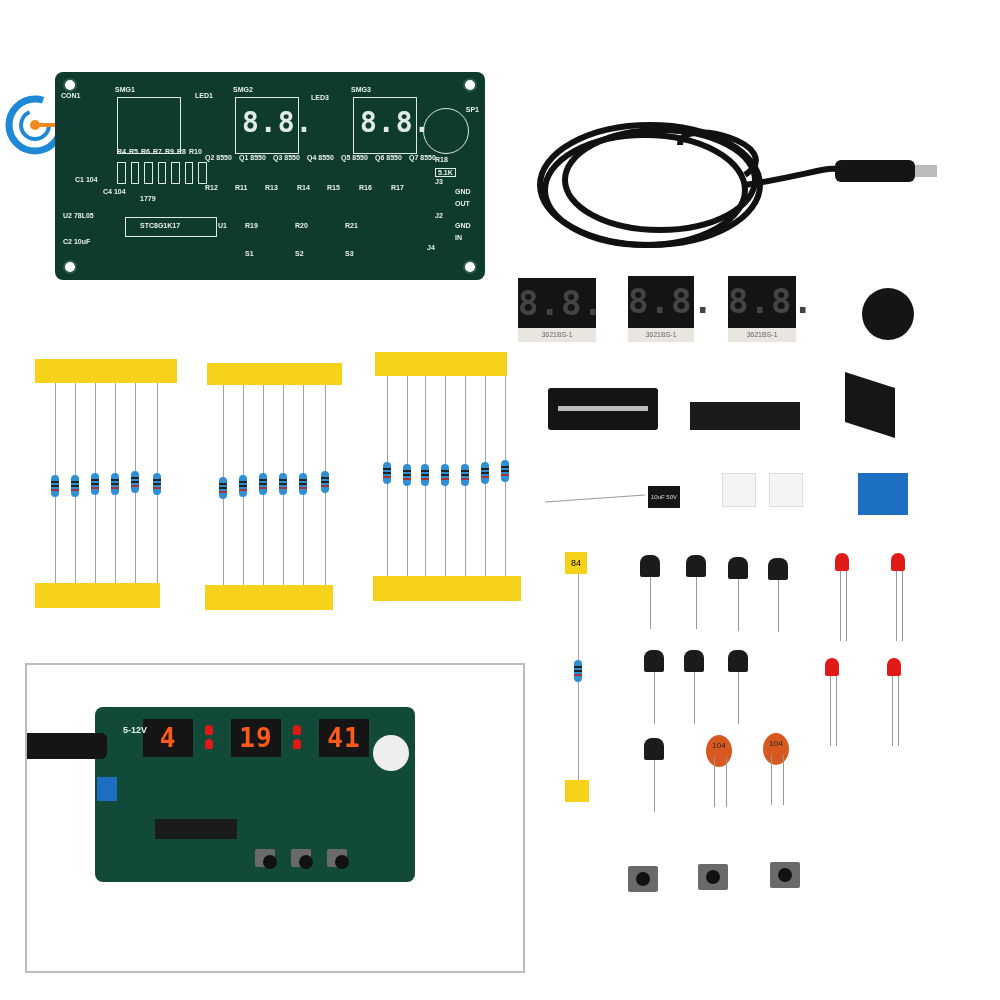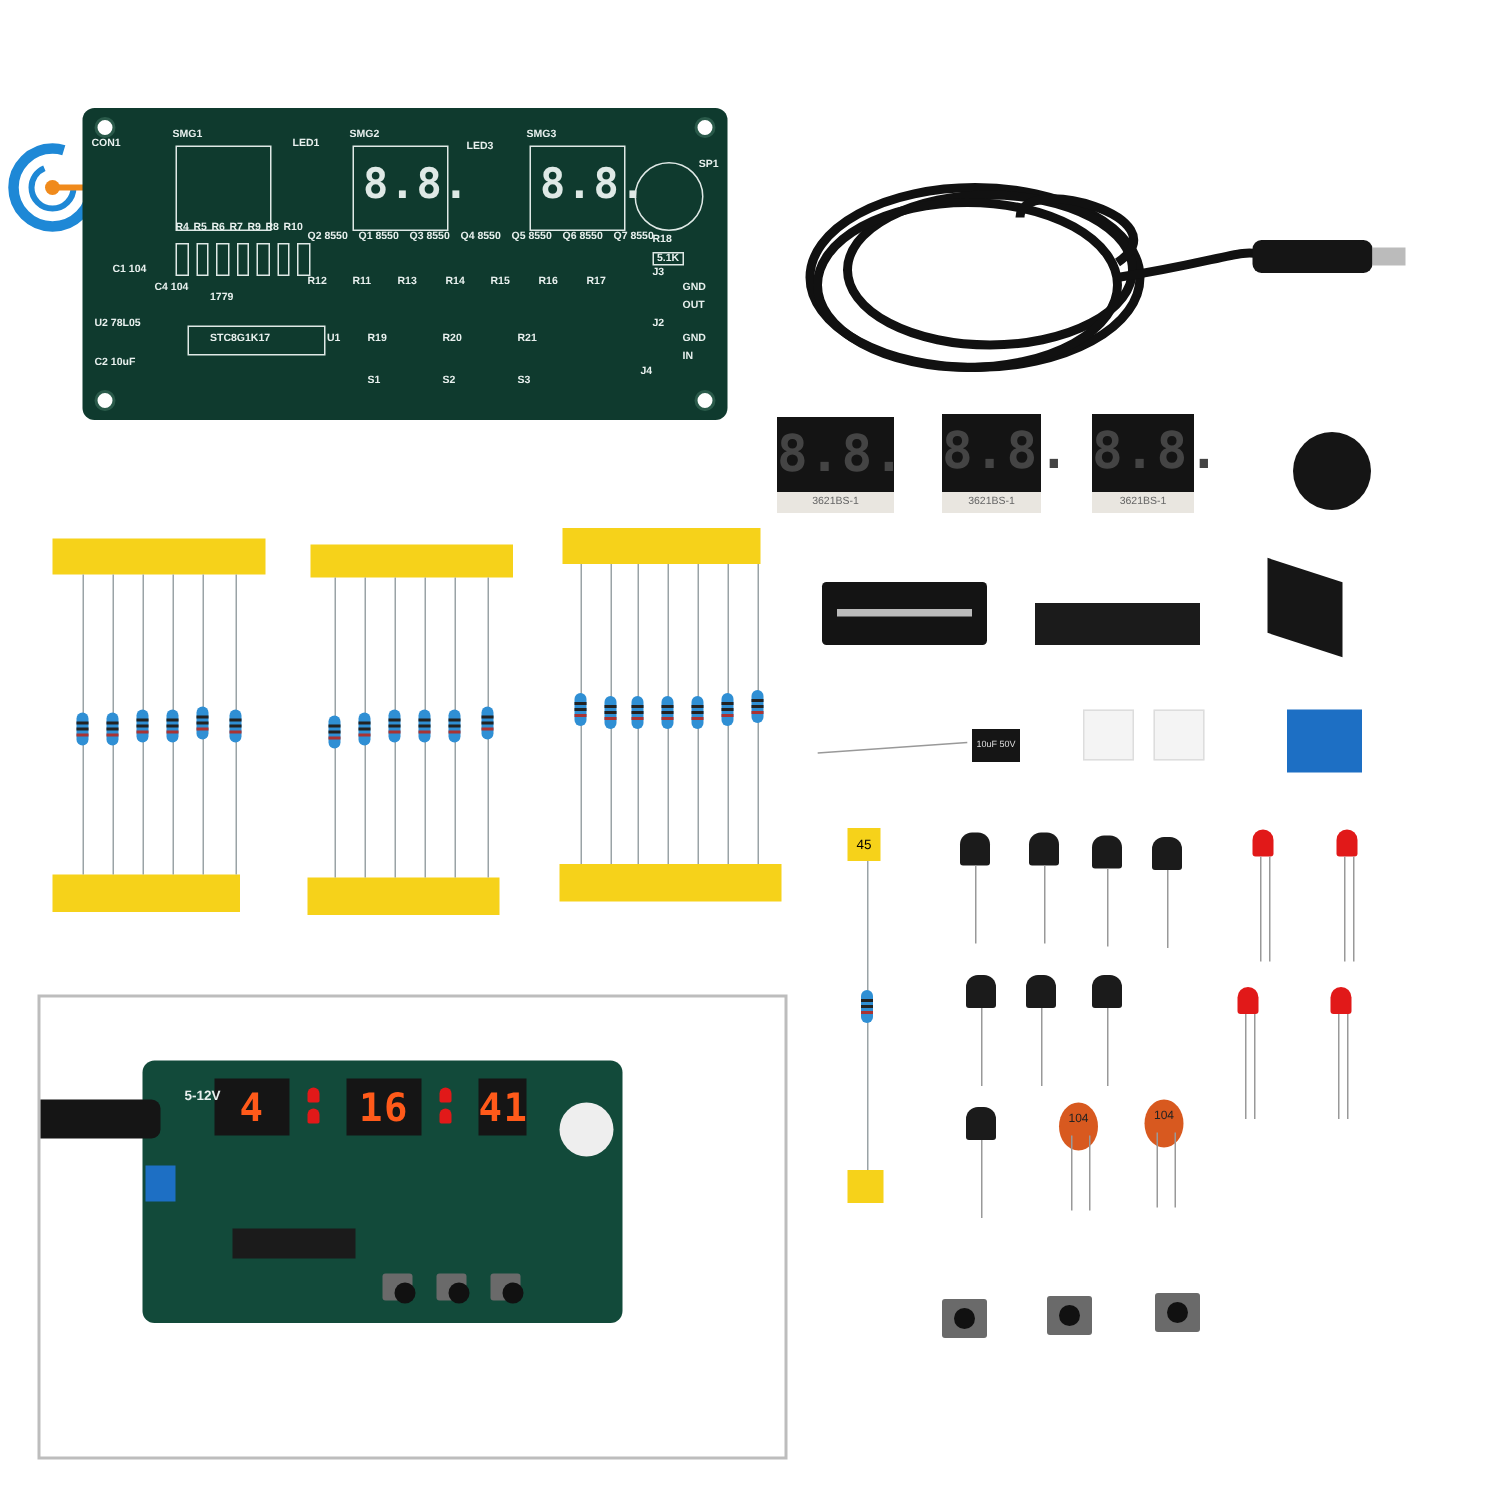--- a/index.html
+++ b/index.html
@@ -215,21 +215,21 @@
 <div class="abs" style="left:845px;top:380px;width:50px;height:50px;background:#161616;transform:skewY(18deg)"></div>
 
 <div class="abs" style="left:545px;top:498px;width:100px;height:1px;background:#999;transform:rotate(-4deg)"></div>
 <div class="abs" style="left:648px;top:486px;width:32px;height:22px;background:#151515;color:#ddd;font-size:6px;line-height:22px;text-align:center">10uF 50V</div>
 
 <div class="abs" style="left:722px;top:473px;width:32px;height:32px;background:#f4f4f4;border:1px solid #ddd"></div>
 <div class="abs" style="left:769px;top:473px;width:32px;height:32px;background:#f4f4f4;border:1px solid #ddd"></div>
 
 <div class="abs" style="left:858px;top:473px;width:50px;height:42px;background:#1d6fc4"></div>
 
-<div class="abs" style="left:565px;top:552px;width:22px;height:22px;background:#f6d21a;font-size:9px;text-align:center;line-height:22px">45</div>
+<div class="abs" style="left:565px;top:552px;width:22px;height:22px;background:#f6d21a;font-size:9px;text-align:center;line-height:22px">84</div>
 <div class="lead" style="left:578px;top:574px;height:208px"></div>
 <div class="res" style="left:574px;top:660px"></div>
 <div class="tape" style="left:565px;top:780px;width:24px;height:22px"></div>
 
 <div class="transistor" style="left:640px;top:555px"></div>
 <div class="transistor" style="left:686px;top:555px"></div>
 <div class="transistor" style="left:728px;top:557px"></div>
 <div class="transistor" style="left:768px;top:558px"></div>
 <div class="transistor" style="left:644px;top:650px"></div>
 <div class="transistor" style="left:684px;top:650px"></div>
@@ -264,22 +264,22 @@
 <div class="tleg" style="left:892px;top:676px;height:70px"></div>
 <div class="tleg" style="left:898px;top:676px;height:70px"></div>
 
 <div class="btn" style="left:628px;top:866px"></div>
 <div class="btn" style="left:698px;top:864px"></div>
 <div class="btn" style="left:770px;top:862px"></div>
 
 <div class="caption-box">
   <div class="abs pcb" style="left:68px;top:42px;width:320px;height:175px;background:#124a3a">
     <div class="abs" style="left:48px;top:12px;width:50px;height:38px;background:#151515;color:#ff5a1a;font-size:26px;text-align:center;line-height:38px"><span class="seg">4</span></div>
-    <div class="abs" style="left:136px;top:12px;width:50px;height:38px;background:#151515;color:#ff5a1a;font-size:26px;text-align:center;line-height:38px"><span class="seg">16</span></div>
-    <div class="abs" style="left:224px;top:12px;width:32px;height:38px;background:#151515;color:#ff5a1a;font-size:26px;text-align:center;line-height:38px"><span class="seg">41</span></div>
+    <div class="abs" style="left:136px;top:12px;width:50px;height:38px;background:#151515;color:#ff5a1a;font-size:26px;text-align:center;line-height:38px"><span class="seg">19</span></div>
+    <div class="abs" style="left:224px;top:12px;width:50px;height:38px;background:#151515;color:#ff5a1a;font-size:26px;text-align:center;line-height:38px"><span class="seg">41</span></div>
     <span class="pcb-text" style="left:28px;top:18px;font-size:9px">5-12V</span>
     <div class="led" style="left:110px;top:18px;width:8px;height:10px"></div>
       <div class="led" style="left:110px;top:32px;width:8px;height:10px"></div>
     <div class="led" style="left:198px;top:18px;width:8px;height:10px"></div>
       <div class="led" style="left:198px;top:32px;width:8px;height:10px"></div>
     <div class="abs" style="left:278px;top:28px;width:36px;height:36px;border-radius:50%;background:#eee"></div>
     <div class="abs" style="left:60px;top:112px;width:82px;height:20px;background:#1b1b1b"></div>
     <div class="btn" style="left:160px;top:142px;width:20px;height:18px"></div>
     <div class="btn" style="left:196px;top:142px;width:20px;height:18px"></div>
     <div class="btn" style="left:232px;top:142px;width:20px;height:18px"></div>

